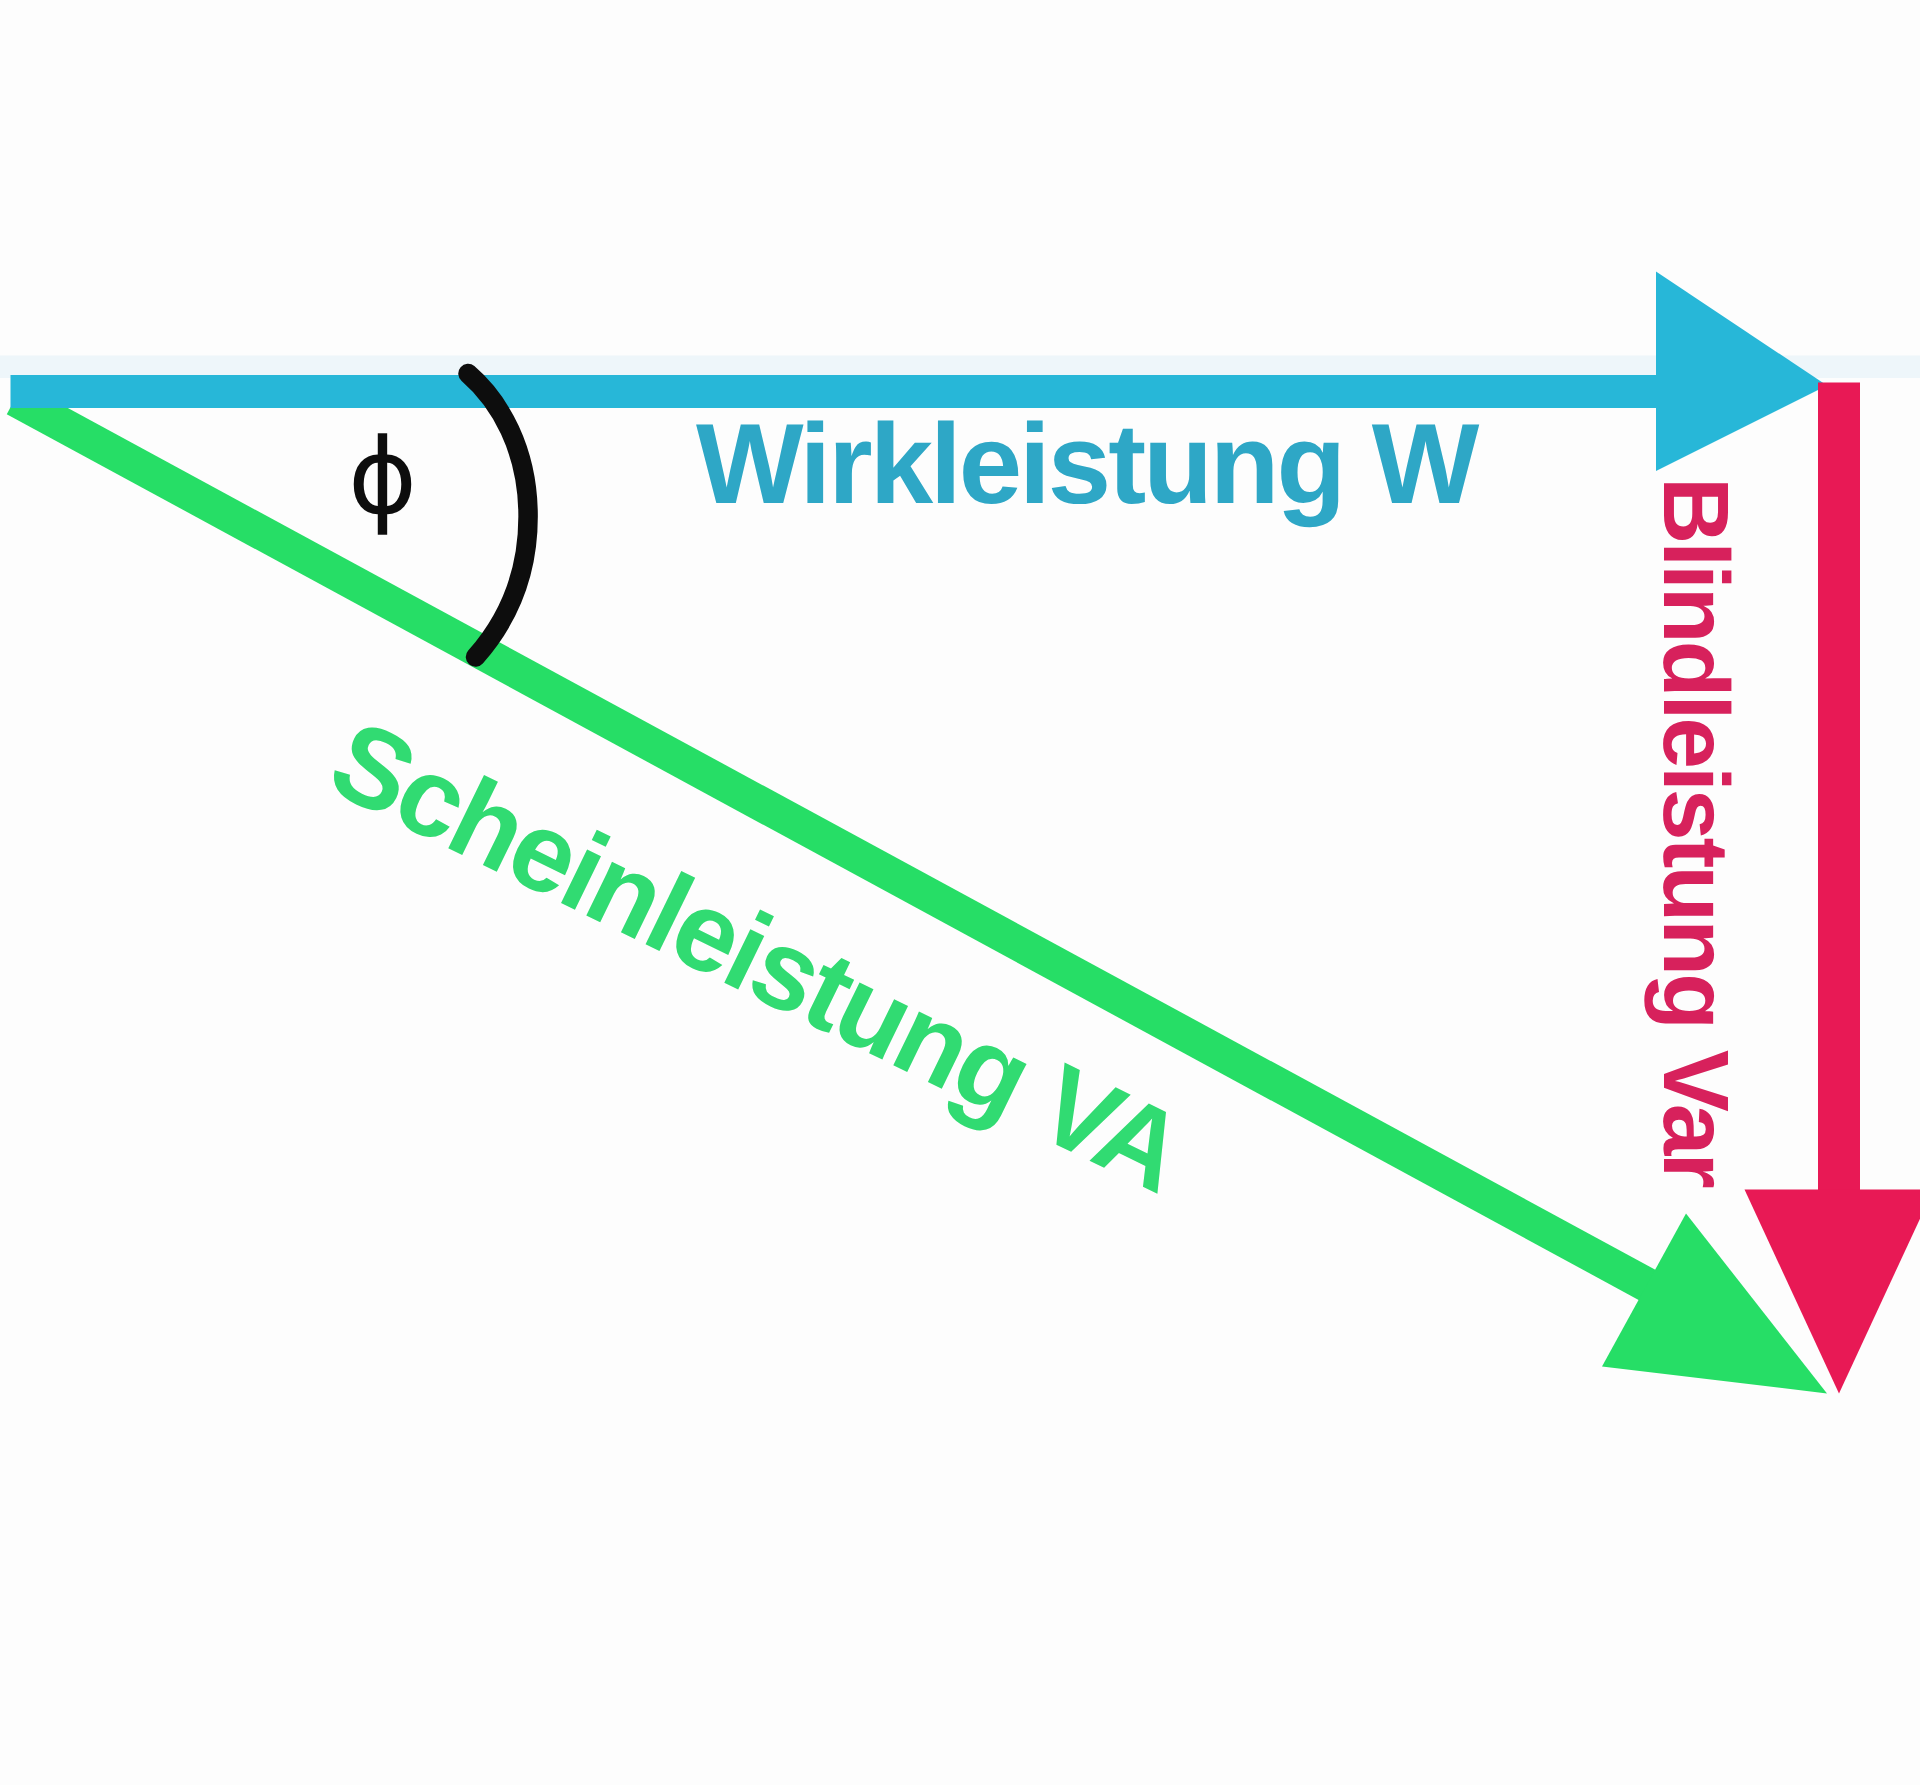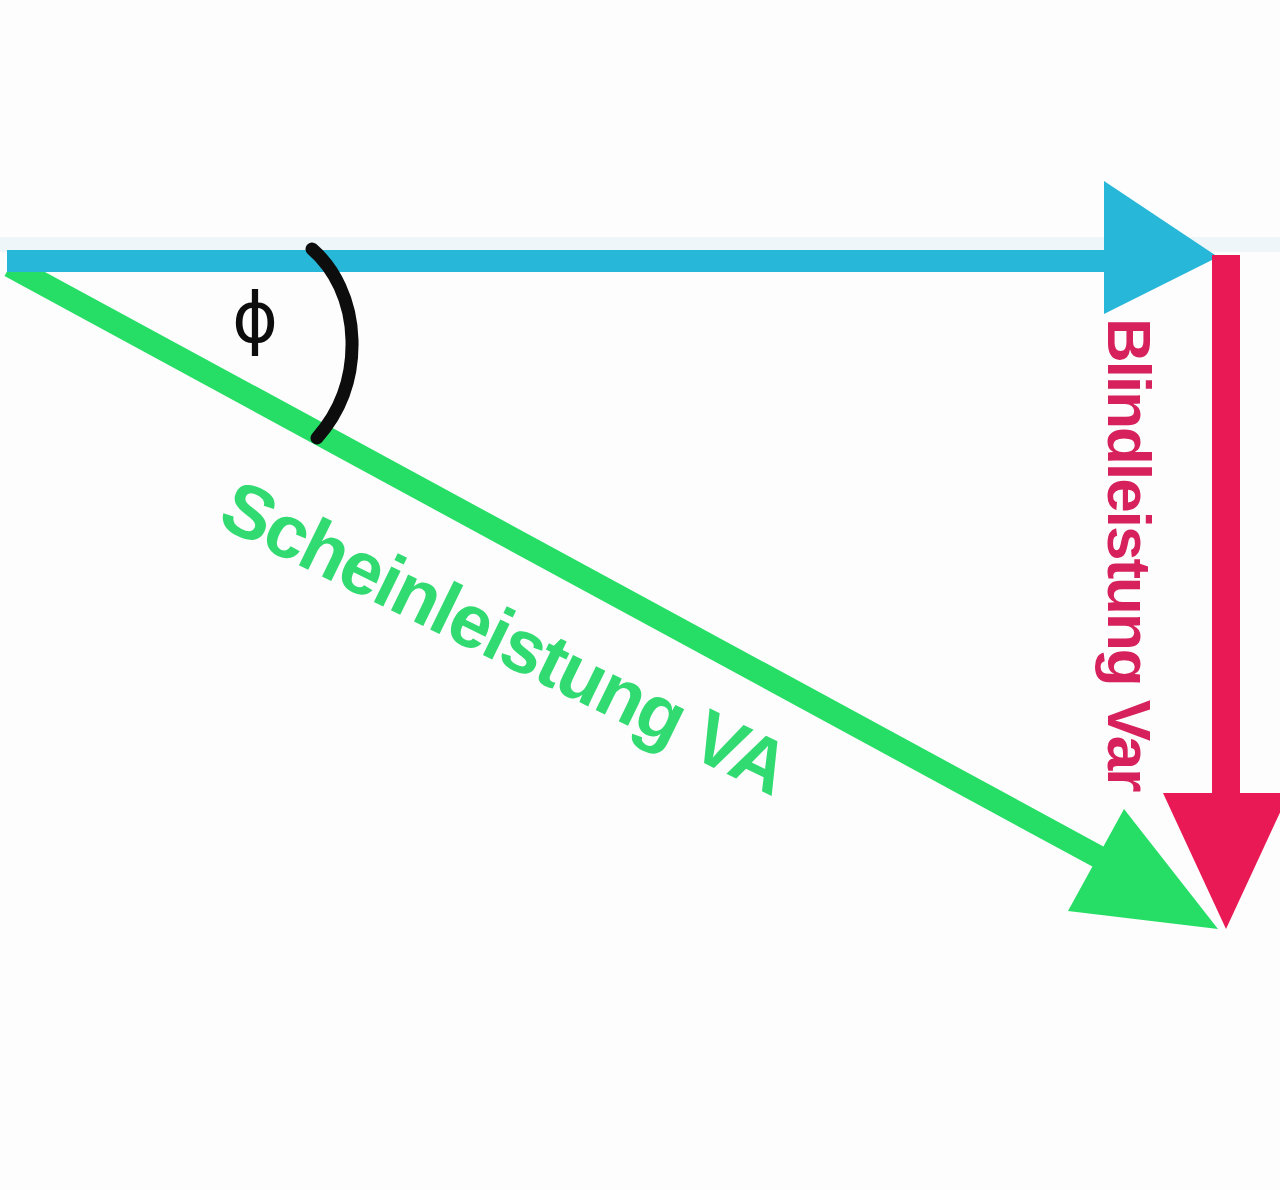--- a/index.html
+++ b/index.html
@@ -87,18 +87,19 @@
     <g>
       <rect class="shape-reactive" x="1212" y="255" width="28" height="545"></rect>
       <polygon class="shape-reactive" points="1163,793 1289,793 1226,929"></polygon>
     </g>
 
     <path class="stroke-arc" d="M 312 249 C 334 268, 351 300, 352 340 C 353 379, 340 412, 317 438" fill="none" stroke-width="13" stroke-linecap="round"></path>
   </svg>
 
   <div class="label label-phi">ϕ</div>
 
+  <div class="label label-active">Wirkleistung W</div>
 
   <div class="label label-reactive">Blindleistung Var</div>
 
   <div class="label label-apparent">Scheinleistung VA</div>
 
 </div>
 
 </body></html>

